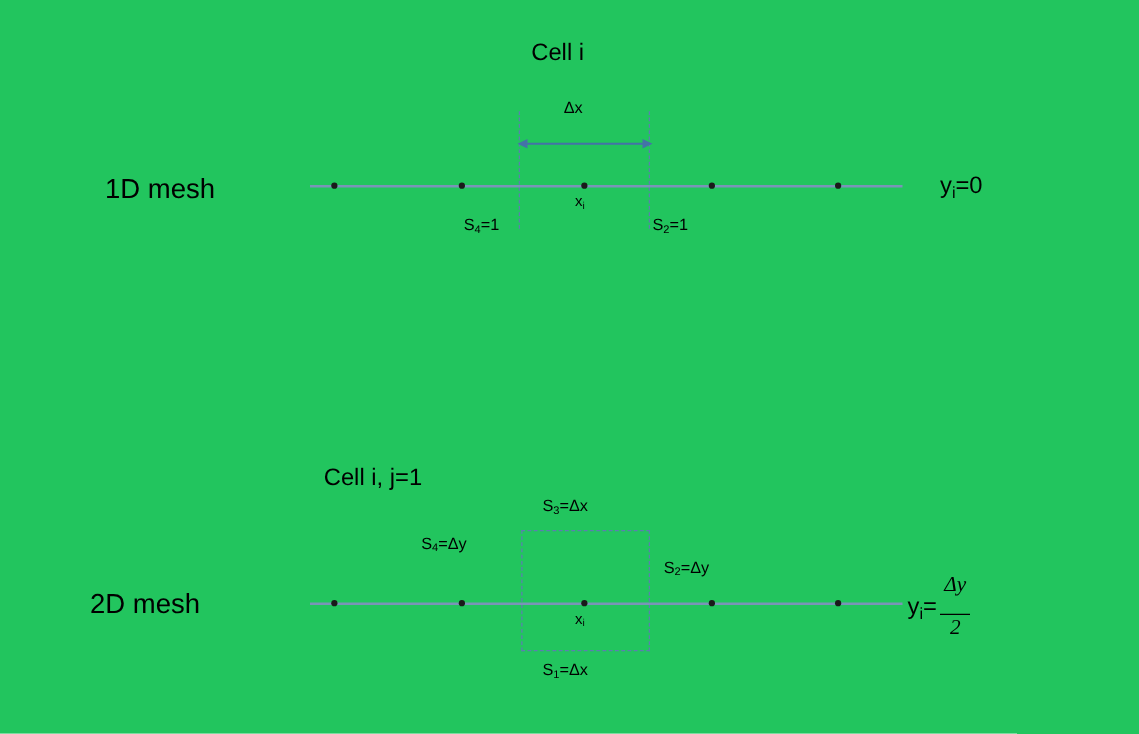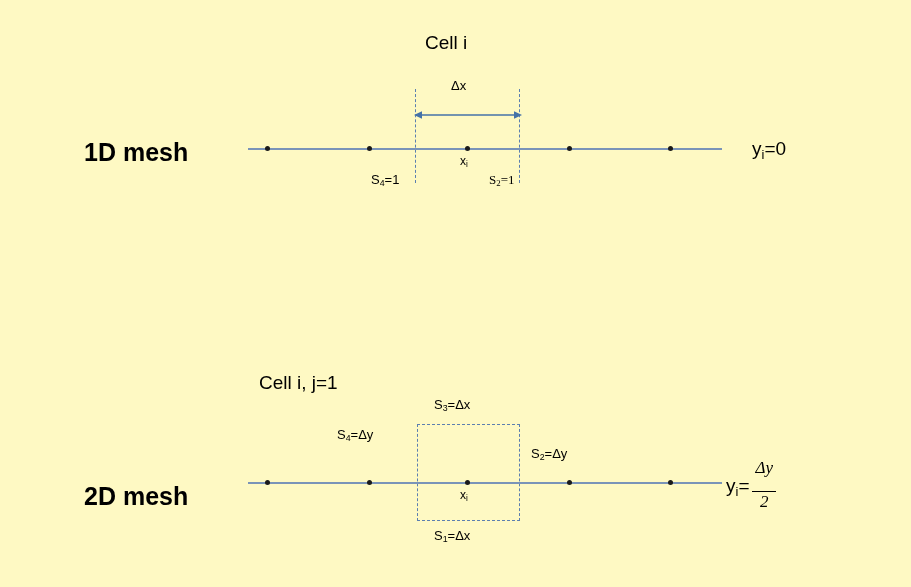--- a/index.html
+++ b/index.html
@@ -8,32 +8,31 @@
     background: #ffffff;
   }
   body {
     font-family: "Liberation Sans", sans-serif;
     color: #000000;
   }
   #canvas {
     position: relative;
     width: 911px;
     height: 587px;
-    background: #fef9c3;
+    background: #22c55e;
     overflow: hidden;
   }
   .lbl {
     position: absolute;
     white-space: nowrap;
     line-height: 1;
     color: #000000;
   }
   .row-label {
-    font-size: 25px;
-    font-weight: bold;
+    font-size: 22px;
   }
   .cell-title {
     font-size: 19px;
   }
   .s-label {
     font-size: 13px;
   }
   .x-label {
     font-size: 12px;
   }
@@ -134,27 +133,27 @@
   <div class="mesh-dot" style="left:265px; top:146px;"></div>
   <div class="mesh-dot" style="left:367px; top:146px;"></div>
   <div class="mesh-dot" style="left:465px; top:146px;"></div>
   <div class="mesh-dot" style="left:567px; top:146px;"></div>
   <div class="mesh-dot" style="left:668px; top:146px;"></div>
 
   <div class="lbl x-label" style="left:460px; top:155px;"><span>x</span><sub>i</sub></div>
 
   <div class="lbl s-label" style="left:371px; top:173px;"><span>S</span><sub>4</sub><span>=1</span></div>
 
-  <div class="lbl s-label" style="left:489px; top:173px;font-family:Liberation Serif, serif;"><span>S</span><sub>2</sub><span>=1</span></div>
+  <div class="lbl s-label" style="left:522px; top:173px;"><span>S</span><sub>2</sub><span>=1</span></div>
 
   <div class="lbl y-label" style="left:752px; top:139px;"><span>y</span><sub>i</sub><span>=0</span></div>
 
   <div class="lbl cell-title" style="left:259px; top:373px;">Cell i, j=1</div>
 
-  <div class="lbl row-label" style="left:84px; top:472px;margin-top:12px;">2D mesh</div>
+  <div class="lbl row-label" style="left:72px; top:472px;">2D mesh</div>
 
   <div class="lbl s-label" style="left:434px; top:398px;"><span>S</span><sub>3</sub><span>=Δx</span></div>
 
   <div class="cellbox" style="left:417px; top:424px; width:103px; height:97px;"></div>
 
   <div class="lbl s-label" style="left:337px; top:428px;"><span>S</span><sub>4</sub><span>=Δy</span></div>
 
   <div class="lbl s-label" style="left:531px; top:447px;"><span>S</span><sub>2</sub><span>=Δy</span></div>
 
   <div class="mesh-line" style="left:248px; top:482px; width:474px;"></div>

